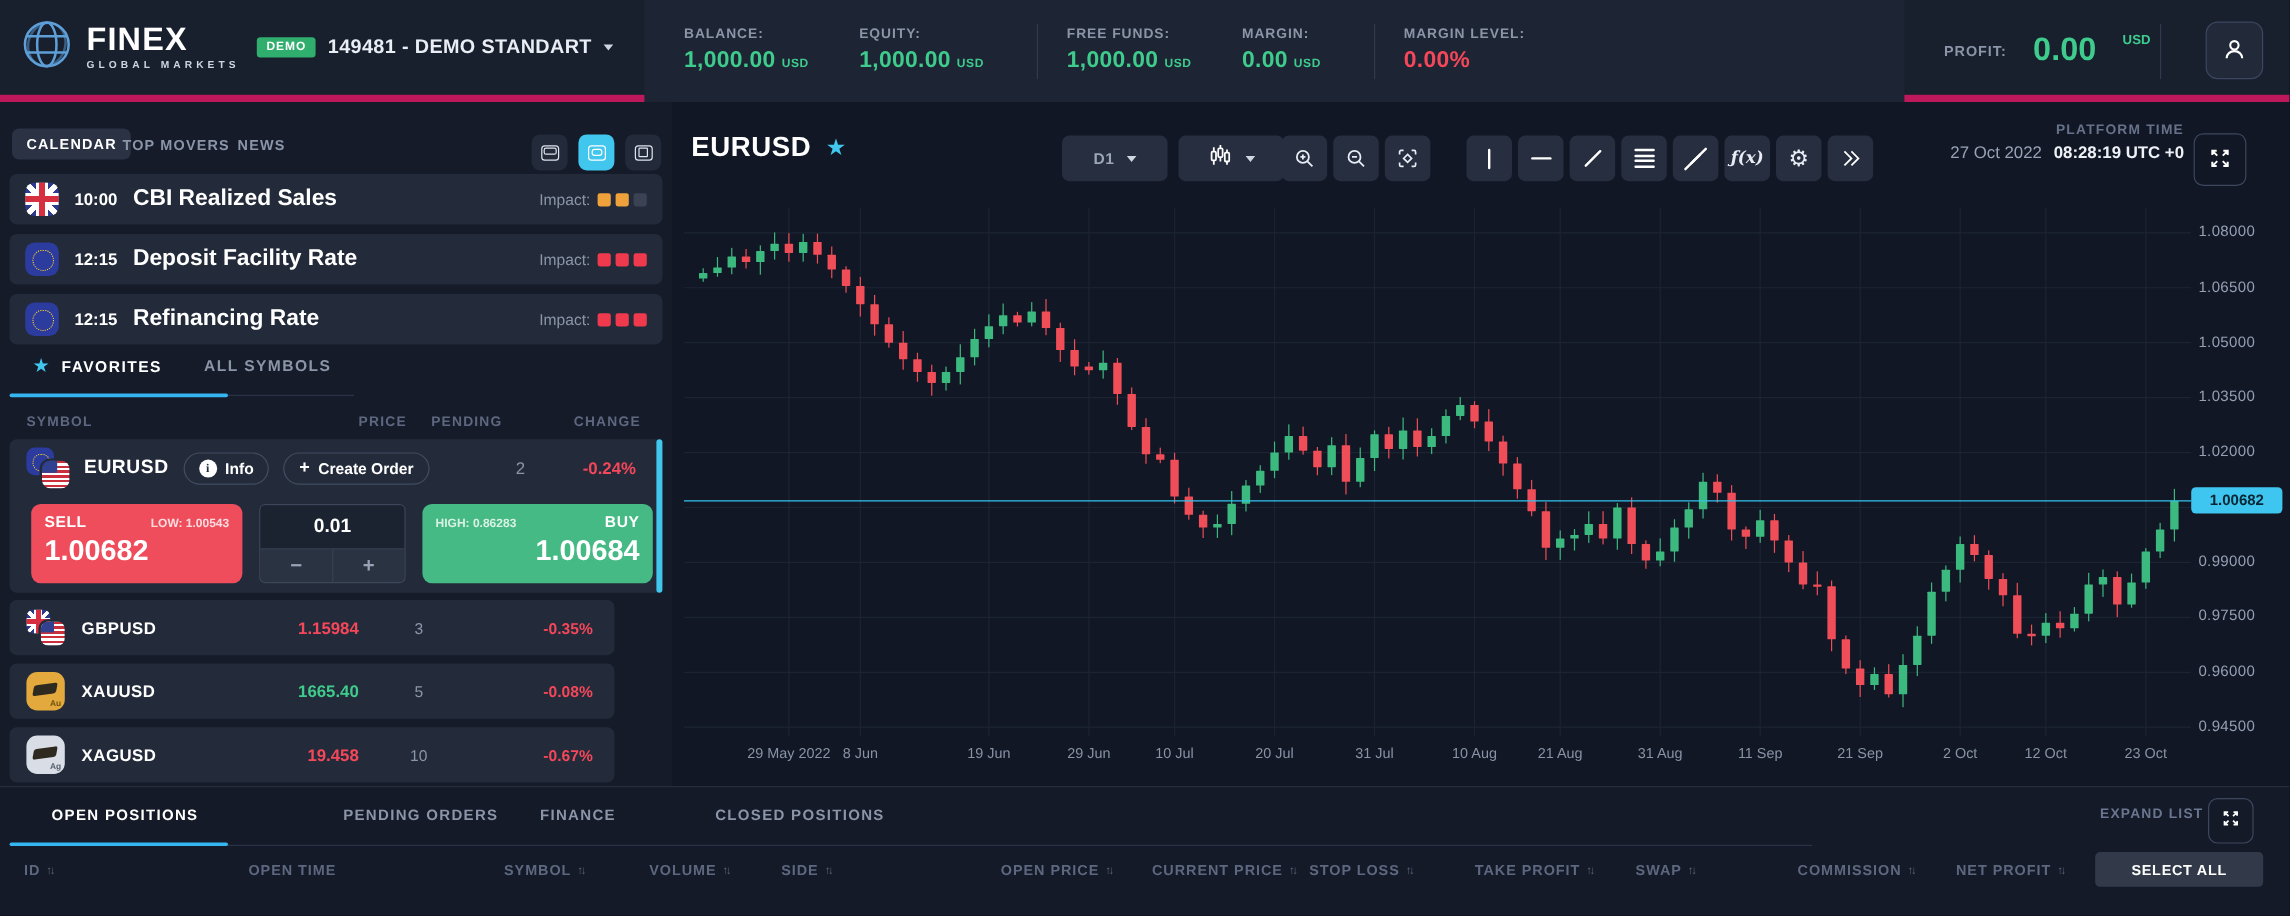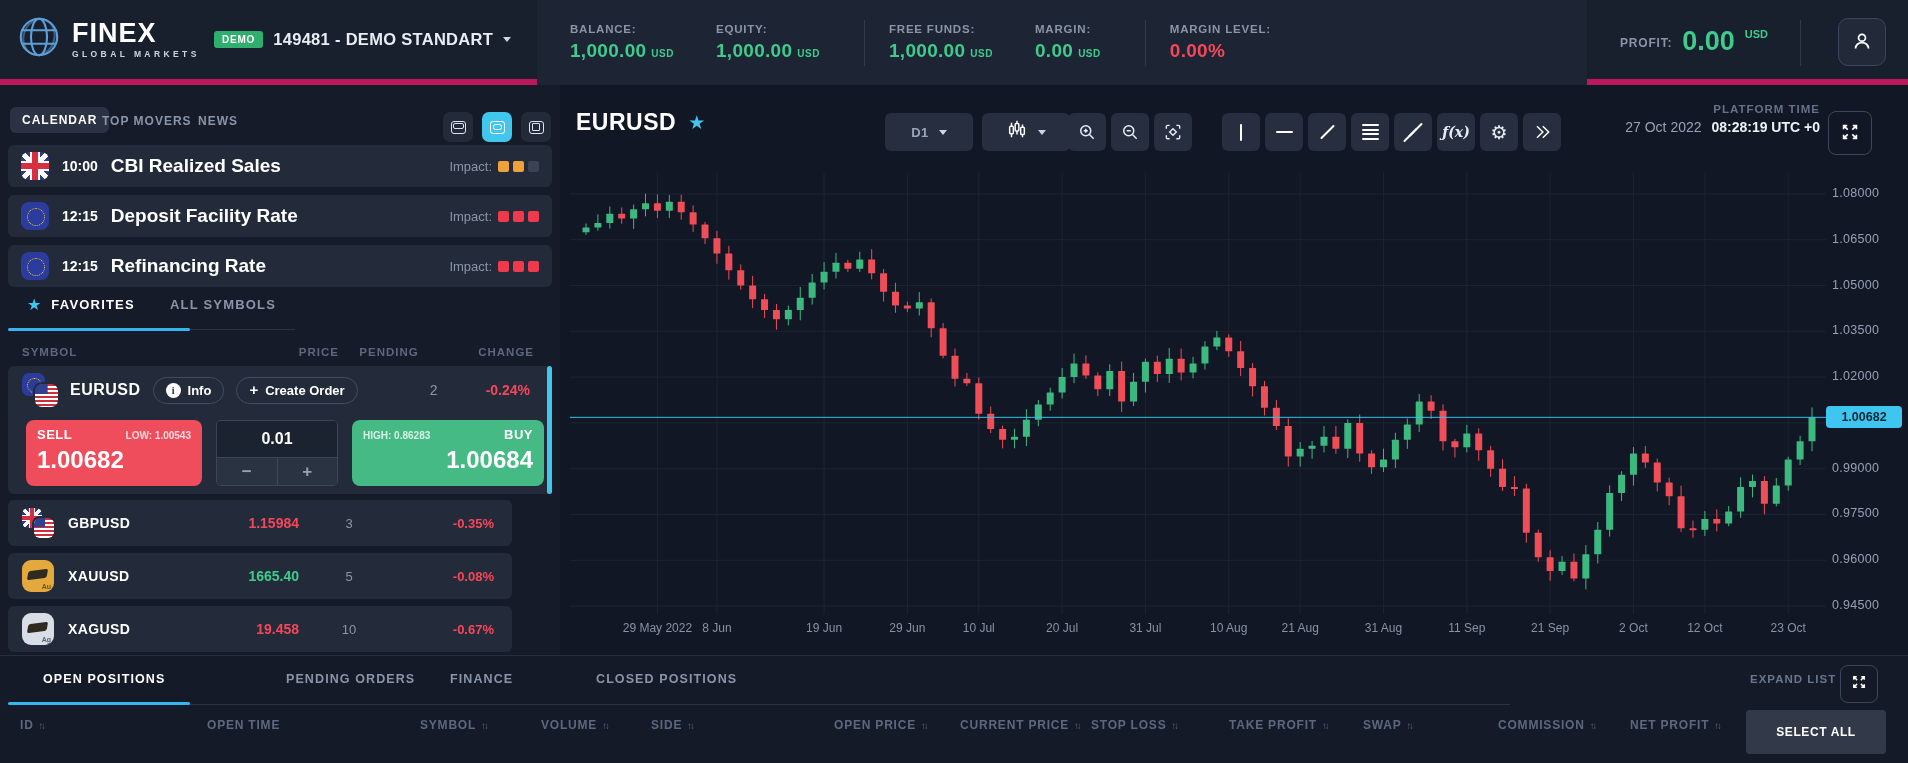--- a/index.html
+++ b/index.html
@@ -21,21 +21,21 @@
   .account{position:absolute;left:214px;top:30px;display:flex;align-items:center;gap:10px}
   .demo-badge{background:#2fae6e;color:#fff;font-size:10px;font-weight:800;letter-spacing:.8px;padding:3px 8px;border-radius:3px}
   .acct-name{font-size:16.5px;font-weight:600;color:#e9edf4;letter-spacing:.3px}
   .caret{width:0;height:0;border-left:4.5px solid transparent;border-right:4.5px solid transparent;border-top:5.5px solid #cfd6e2}
   .metrics-strip{position:absolute;left:537px;top:0;width:1050px;height:85px;background:var(--strip);display:flex;align-items:center;padding-left:33px}
   .metric{margin-right:42px}
   .metric .mlabel{font-size:11.5px;font-weight:700;letter-spacing:.8px;color:var(--muted)}
   .metric .mvalue{font-size:19px;font-weight:700;margin-top:5px;letter-spacing:.3px}
   .metric .musd{font-size:10px;font-weight:800;margin-left:5px;letter-spacing:.5px}
   .vline{width:1px;height:46px;background:#303a4d;margin:0 24px 0 2px}
-  .profit{position:absolute;left:1620px;top:26px;display:flex;align-items:flex-start;gap:10px}
+  .profit{position:absolute;left:1620px;top:26px;display:flex;align-items:flex-start;gap:22px}
   .profit .plabel{font-size:12px;font-weight:700;letter-spacing:.8px;color:var(--muted);margin-top:10px}
   .profit .pvalue{font-size:27px;font-weight:700;color:var(--green)}
   .profit .pusd{font-size:11px;font-weight:800;color:var(--green);margin-top:2px}
   .top-divider{position:absolute;left:1800px;top:20px;width:1px;height:46px;background:#303a4d}
   .user-btn{position:absolute;left:1838px;top:18px;width:48px;height:48px;border:1px solid #3b4660;border-radius:10px;background:#222a3a;display:flex;align-items:center;justify-content:center;cursor:pointer}
 
   
   .sidebar{position:absolute;left:0;top:85px;width:560px;height:570px;background:var(--sidebar);overflow:hidden}
   .panel-tab{position:absolute;font-size:12px;font-weight:700;letter-spacing:1px;color:var(--muted)}
   .panel-tab.active{background:#2a3243;color:#fff;border-radius:6px;padding:6px 12px}
@@ -153,21 +153,21 @@
   
   .bottombar{position:absolute;left:0;top:655px;width:1908px;height:108px;background:#141a27;border-top:1px solid #252e3f}
   .btab{position:absolute;top:16px;font-size:12.5px;font-weight:700;letter-spacing:1.1px;color:var(--muted)}
   .btab.active{color:#fff}
   .b-ucyan{position:absolute;top:46px;left:8px;width:182px;height:3px;background:#35b6f0;border-radius:2px}
   .b-ugray{position:absolute;top:48px;left:8px;width:1502px;height:1px;background:var(--line)}
   .bcol{position:absolute;top:62px;font-size:12px;font-weight:600;letter-spacing:.8px;color:var(--muted2);display:flex;gap:5px;align-items:center}
   .sorticon{font-size:9.5px;letter-spacing:-2px;color:var(--muted2)}
   .expand-list{position:absolute;top:17px;left:1750px;font-size:11.5px;font-weight:600;letter-spacing:1px;color:#6a7590}
   .elbtn{position:absolute;left:1840px;top:9px;width:38px;height:38px;border:1px solid #3c475d;border-radius:8px;display:flex;align-items:center;justify-content:center;cursor:pointer}
-  .select-all{position:absolute;left:1746px;top:54px;width:140px;height:44px;background:#323a4a;border-radius:4px;color:#fff;font-size:12px;font-weight:800;letter-spacing:.6px;display:flex;align-items:center;justify-content:center;cursor:pointer}
+  .select-all{position:absolute;left:1746px;top:54px;width:140px;height:29px;background:#323a4a;border-radius:4px;color:#fff;font-size:12px;font-weight:800;letter-spacing:.6px;display:flex;align-items:center;justify-content:center;cursor:pointer}
 </style>
 </head>
 <body>
 
 <header class="topbar">
   <div class="brand">
     <span>
       <svg width="46" height="46" viewBox="0 0 24 24" fill="none" stroke="#5e9fd8" stroke-width="1.1">
         <circle cx="12" cy="12" r="9.5"></circle>
         <ellipse cx="12" cy="12" rx="4.2" ry="9.5"></ellipse>

